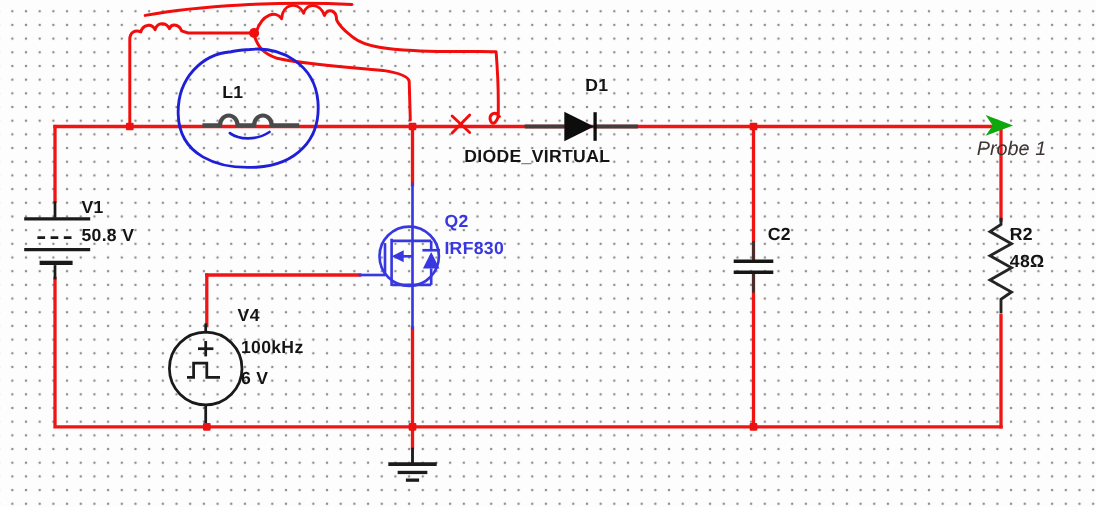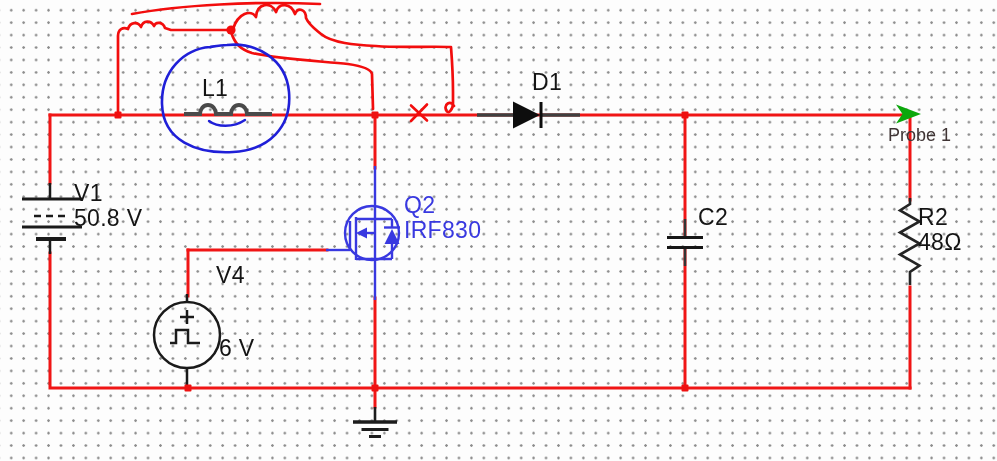--- a/index.html
+++ b/index.html
@@ -9,37 +9,38 @@
     overflow:hidden;
     background-color:#fdfdfd;
     background-image:radial-gradient(circle,#8d8d8d 1.1px,rgba(0,0,0,0) 1.45px);
     background-size:12.45px 12.45px;
     background-position:5px 4px;
     font-family:"Liberation Sans",sans-serif;
   }
   .layer{position:absolute;left:0;top:0;}
   .lbl{
     position:absolute;
-    font-weight:normal;
-    font-size:23px;
+    font-weight:bold;
+    font-size:16px;
     line-height:1;
     color:#141414;
     letter-spacing:.3px;
     white-space:nowrap;
     user-select:none;
     text-align:right;
   }
   .lbl-blue{color:#3838e0;}
   .lbl-probe{
     position:absolute;
     font-weight:normal;
     font-size:18px;
     line-height:1;
     color:#3f3434;
     white-space:nowrap;
+    font-style:italic;
   }
 </style>
 </head>
 <body>
 
 <div class="canvas">
 
   <svg class="layer" width="997" height="461" viewBox="0 0 997 461">
 
     <g stroke="#f01515" stroke-width="3" fill="none" stroke-linecap="square">
@@ -153,25 +154,27 @@
       <path d="M209,121 C217,127 233,128 245,120" stroke-width="2.4"></path>
     </g>
   </svg>
 
   <div class="lbl" style="left:74px;top:182px">V1</div>
   <div class="lbl" style="left:74px;top:207px">50.8 V</div>
 
   <div class="lbl" style="left:202px;top:77px">L1</div>
 
   <div class="lbl" style="left:532px;top:71px">D1</div>
+  <div class="lbl" style="left:422px;top:135px">DIODE_VIRTUAL</div>
 
   <div class="lbl lbl-blue" style="left:404px;top:194px">Q2</div>
   <div class="lbl lbl-blue" style="left:404px;top:219px">IRF830</div>
 
-  <div class="lbl" style="left:216px;top:264px">V4</div>
+  <div class="lbl" style="left:216px;top:280px">V4</div>
+  <div class="lbl" style="left:219px;top:309px">100kHz</div>
   <div class="lbl" style="left:219px;top:337px">6 V</div>
 
   <div class="lbl" style="left:698px;top:206px">C2</div>
 
   <div class="lbl" style="left:918px;top:206px">R2</div>
   <div class="lbl" style="left:918px;top:231px">48Ω</div>
 
   <div class="lbl-probe" style="left:888px;top:126px">Probe 1</div>
 
 </div>

